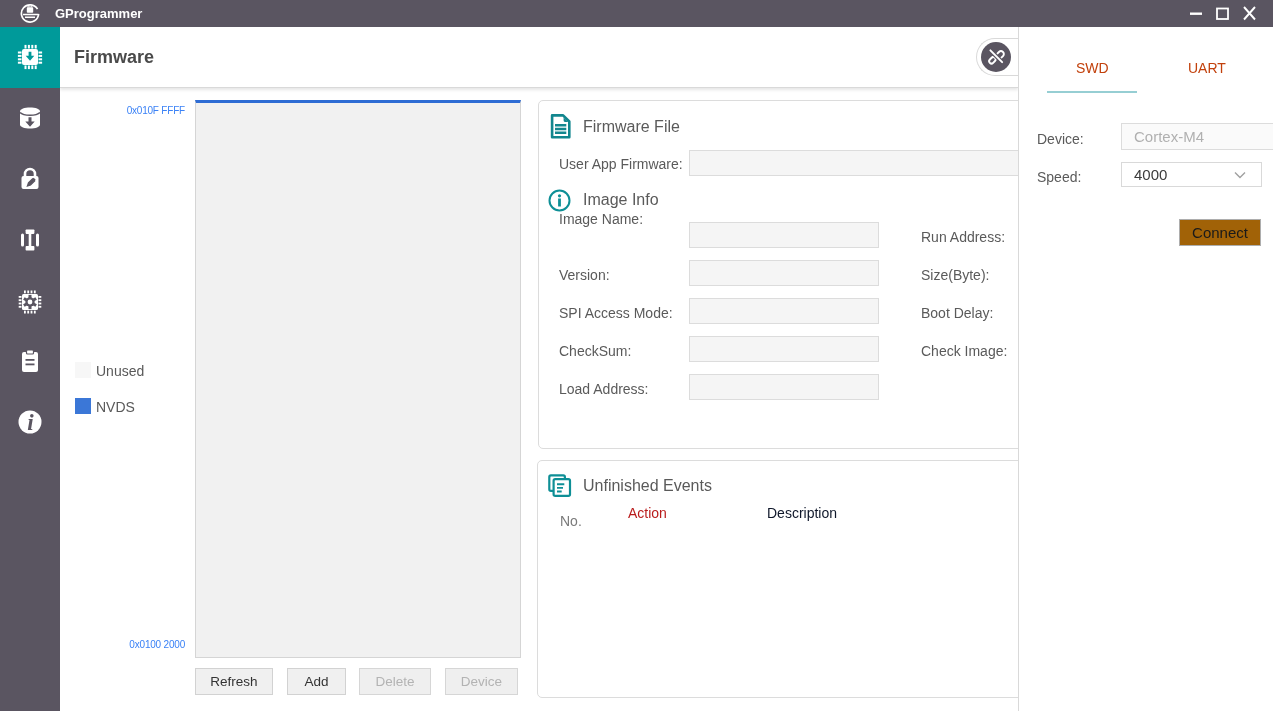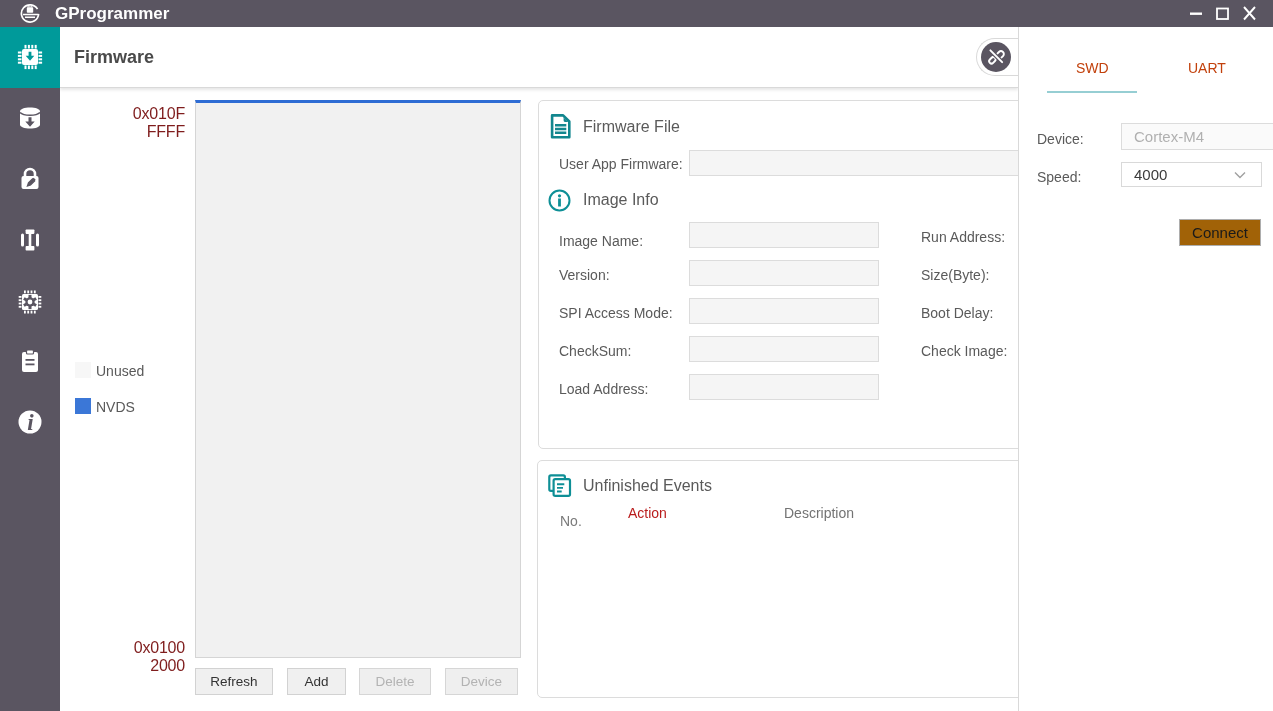--- a/index.html
+++ b/index.html
@@ -1,31 +1,31 @@
 <!DOCTYPE html>
 <html><head>
 <meta charset="utf-8">
 <style>
 * { margin:0; padding:0; box-sizing:border-box; }
 html,body { width:1273px; height:711px; overflow:hidden; background:#fff;
   font-family:"Liberation Sans", sans-serif; }
 .abs { position:absolute; }
 #titlebar { position:absolute; left:0; top:0; width:1273px; height:27px; background:#5a5561; z-index:50; }
-#titletext { position:absolute; left:55px; top:0; height:27px; line-height:27px; color:#fff; font-size:17px; font-weight:bold; }
+#titletext { position:absolute; left:55px; top:0; height:27px; line-height:27px; color:#fff; font-size:13px; font-weight:bold; }
 #sidebar { position:absolute; left:0; top:27px; width:60px; height:684px; background:#5a5561; z-index:40; }
 #selblock { position:absolute; left:0; top:0; width:60px; height:61px; background:#009a9a; }
 .sideicon { position:absolute; left:17px; }
 #header { position:absolute; left:60px; top:27px; width:958px; height:61px; background:#fff; border-bottom:1px solid #d9d9d9; box-shadow:0 2px 3px rgba(0,0,0,0.10); z-index:10; }
 #hdrtitle { position:absolute; left:14px; top:0; height:72px; line-height:61px; font-size:18px; font-weight:bold; color:#4a4a4a; }
 #pill { position:absolute; left:916px; top:11px; width:44px; height:38px; background:#fff; border:1px solid #d9d9d9; border-radius:19px 0 0 19px; border-right:none; }
 #dcircle { position:absolute; left:981px; top:42px; width:30px; height:30px; border-radius:50%; background:#5a5561; z-index:11; }
 #content { position:absolute; left:60px; top:88px; width:958px; height:623px; background:#fff; }
 
 #map { position:absolute; left:135px; top:12px; width:326px; height:558px; background:#f1f1f1; border:1px solid #d5d5d5; border-top:3px solid #2e6cd4; }
-.addr { position:absolute; width:125px; text-align:right; font-size:16px; color:#7f1d1d; letter-spacing:-0.2px;padding-left:44px; }
+.addr { position:absolute; width:125px; text-align:right; font-size:10px; color:#3b82f6; letter-spacing:-0.2px;padding-left:44px; }
 .legsq { position:absolute; left:15px; width:16px; height:16px; }
 .legtxt { position:absolute; left:36px; font-size:14px; color:#595959; }
 .btn { position:absolute; top:580px; height:27px; background:#f0f0f0; border:1px solid #d2d2d2; font-size:13.5px; color:#333; text-align:center; line-height:26px; }
 .btn.dis { color:#b3b3b3; background:#efefef; border-color:#d6d6d6; }
 
 .panel { position:absolute; background:#fff; border:1px solid #dcdcdc; border-radius:5px; }
 #panel1 { left:478px; top:12px; width:722px; height:349px; }
 #panel2 { left:477px; top:372px; width:723px; height:238px; }
 .ptitle { position:absolute; font-size:16px; color:#5a5a5a; }
 .flabel { position:absolute; font-size:14px; color:#5a5a5a; }
@@ -183,21 +183,21 @@
     </svg>
     <div class="ptitle" style="left:44px;top:17px">Firmware File</div>
     <div class="flabel" style="left:20px;top:55px">User App Firmware:</div>
     <div class="finput" style="left:150px;top:49px;width:566px"></div>
     <svg class="abs" style="left:9px;top:88px" width="23" height="23" viewBox="0 0 23 23">
       <circle cx="11.5" cy="11.5" r="10" fill="none" stroke="#0e8f96" stroke-width="2"></circle>
       <rect x="10.1" y="9.5" width="2.8" height="8" fill="#0e8f96"></rect>
       <circle cx="11.5" cy="6.8" r="1.6" fill="#0e8f96"></circle>
     </svg>
     <div class="ptitle" style="left:44px;top:90px">Image Info</div>
-    <div class="flabel" style="left:20px;top:132px">Image Name:</div>
+    <div class="flabel" style="left:20px;top:110px">Image Name:</div>
     <div class="finput" style="left:150px;top:121px;width:190px"></div>
     <div class="flabel" style="left:20px;top:166px">Version:</div>
     <div class="finput" style="left:150px;top:159px;width:190px"></div>
     <div class="flabel" style="left:20px;top:204px">SPI Access Mode:</div>
     <div class="finput" style="left:150px;top:197px;width:190px"></div>
     <div class="flabel" style="left:20px;top:242px">CheckSum:</div>
     <div class="finput" style="left:150px;top:235px;width:190px"></div>
     <div class="flabel" style="left:20px;top:280px">Load Address:</div>
     <div class="finput" style="left:150px;top:273px;width:190px"></div>
     <div class="flabel" style="left:382px;top:128px">Run Address:</div>
@@ -208,21 +208,21 @@
 
   <div class="panel" id="panel2">
     <svg class="abs" style="left:10px;top:13px" width="25" height="25" viewBox="0 0 25 25">
       <rect x="1.3" y="1.3" width="15.6" height="15.6" rx="1.6" fill="none" stroke="#0e8f96" stroke-width="2.2"></rect>
       <rect x="5.6" y="5.2" width="16.4" height="16.6" rx="1.6" fill="#fff" stroke="#0e8f96" stroke-width="2.2"></rect>
       <path d="M9 10.3 h7.3 M9 13.9 h6 M9 17.5 h4.7" stroke="#0e8f96" stroke-width="1.9"></path>
     </svg>
     <div class="ptitle" style="left:45px;top:16px">Unfinished Events</div>
     <div style="position:absolute;left:22px;top:52px;font-size:14px;color:#7a7a7a">No.</div>
     <div style="position:absolute;left:90px;top:44px;font-size:14px;color:#b91c1c">Action</div>
-    <div style="position:absolute;left:246px;top:44px;font-size:14px;color:#737373">Description</div>
+    <div style="position:absolute;left:229px;top:44px;font-size:14px;color:#0f172a">Description</div>
   </div>
 </div>
 
 <div id="rpanel">
   <div class="tab" style="left:57px;top:33px">SWD</div>
   <div class="tab" style="left:169px;top:33px">UART</div>
   <div id="tabline"></div>
   <div class="flabel" style="left:18px;top:104px">Device:</div>
   <div style="position:absolute;left:102px;top:96px;width:159px;height:27px;background:#fafafa;border:1px solid #dcdcdc;font-size:15px;color:#b0b0b0;line-height:25px;padding-left:12px">Cortex-M4</div>
   <div class="flabel" style="left:18px;top:142px">Speed:</div>

